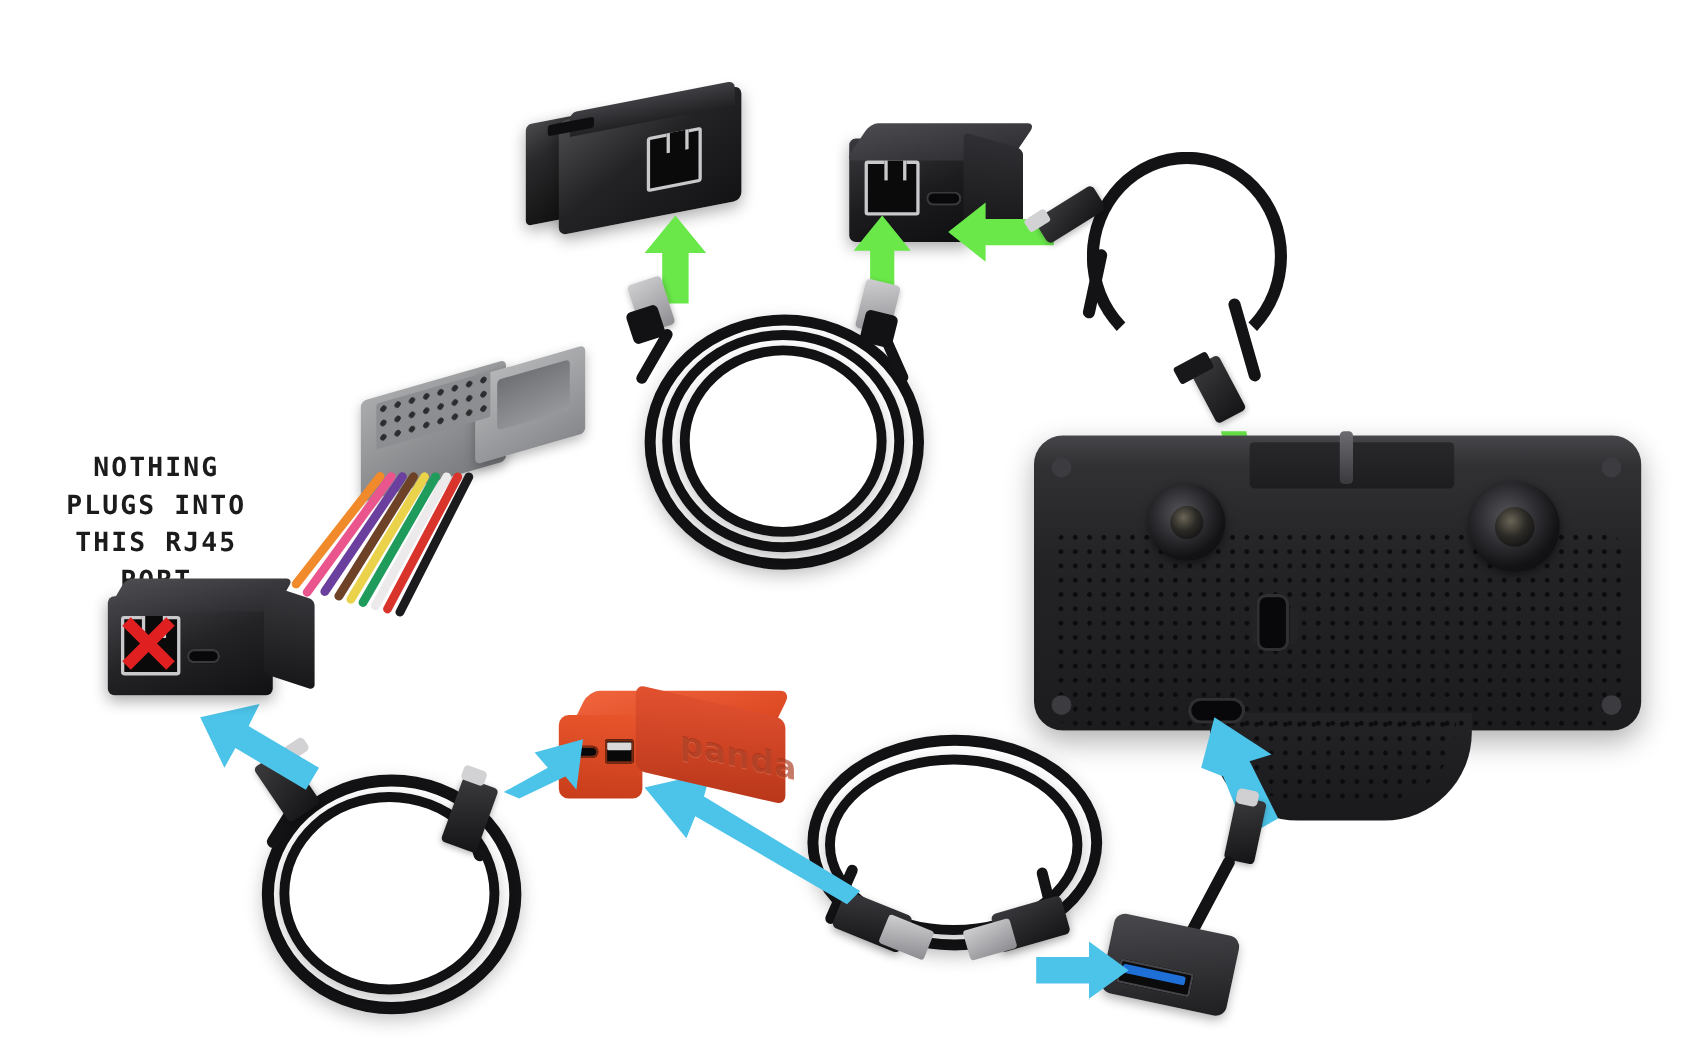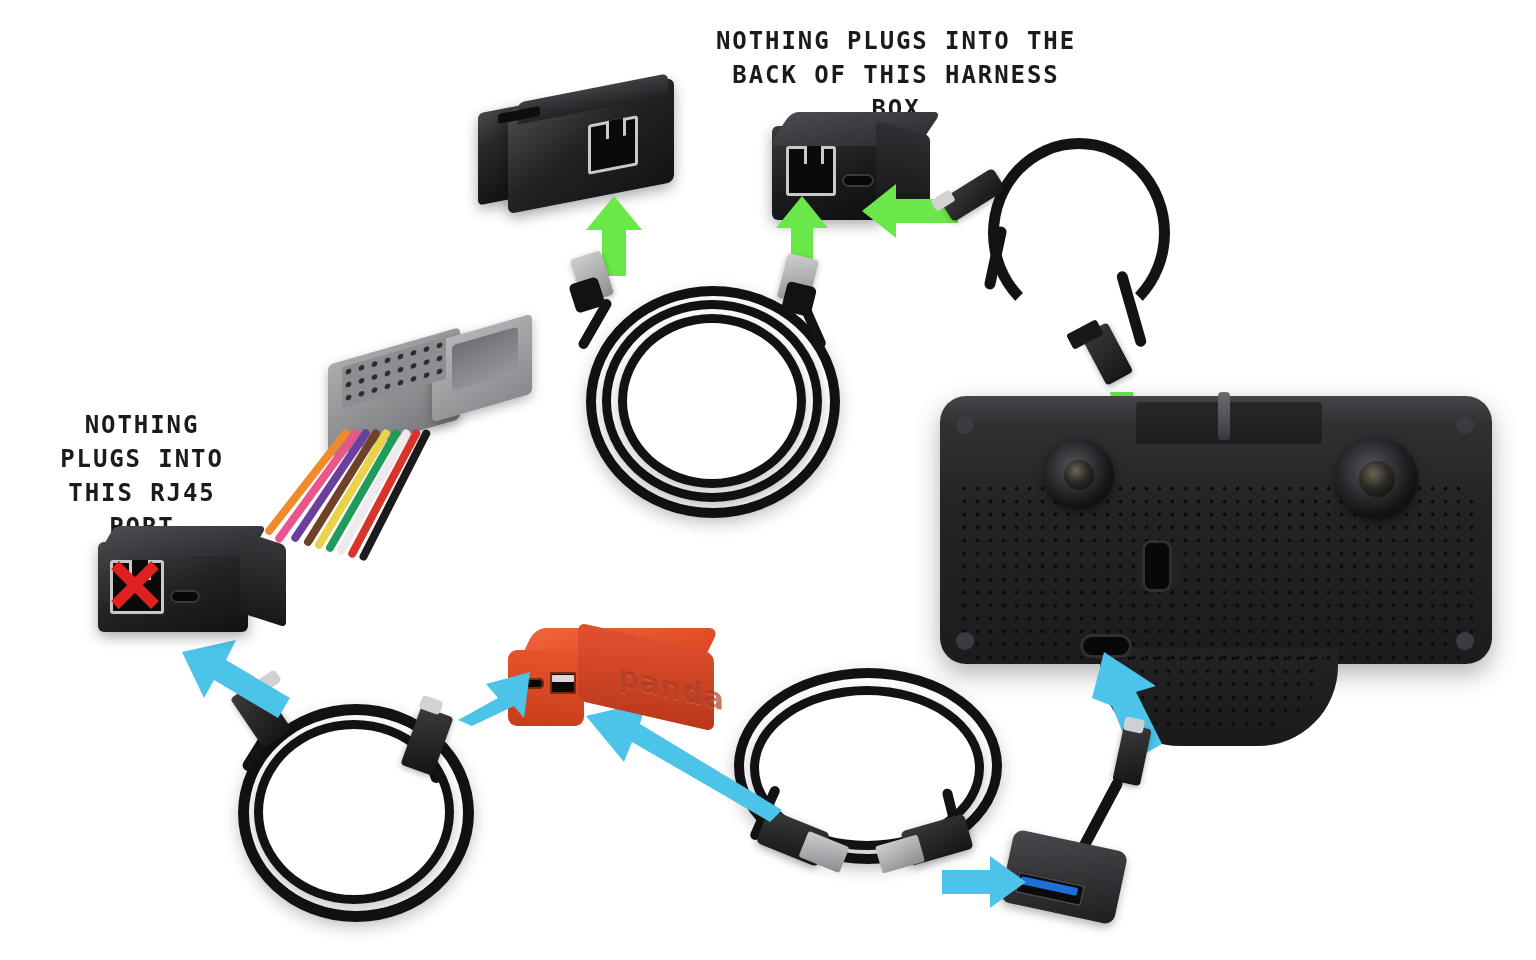--- a/index.html
+++ b/index.html
@@ -64,22 +64,20 @@
         border-radius:5px;box-shadow:0 4px 10px rgba(0,0,0,.28);}
   .wire{position:absolute;border-radius:6px;transform-origin:0 50%;}
 
   .red-x{position:absolute;}
 </style>
 </head>
 <body>
 
 <div id="stage">
 
-  <div class="note" id="note-top">NOTHING PLUGS INTO THE
-BACK OF THIS HARNESS BOX</div>
   <div class="note" id="note-left">NOTHING
 PLUGS INTO
 THIS RJ45
 PORT</div>
 
   <div class="obj" style="left:478px;top:92px;width:200px;height:120px;">
     <div class="blackbox" style="position:absolute;left:0;top:14px;width:78px;height:92px;
          border-radius:5px;transform:skewY(-11deg);"></div>
     <div class="blackbox" style="position:absolute;left:30px;top:2px;width:166px;height:104px;
          border-radius:7px;transform:skewY(-11deg);

